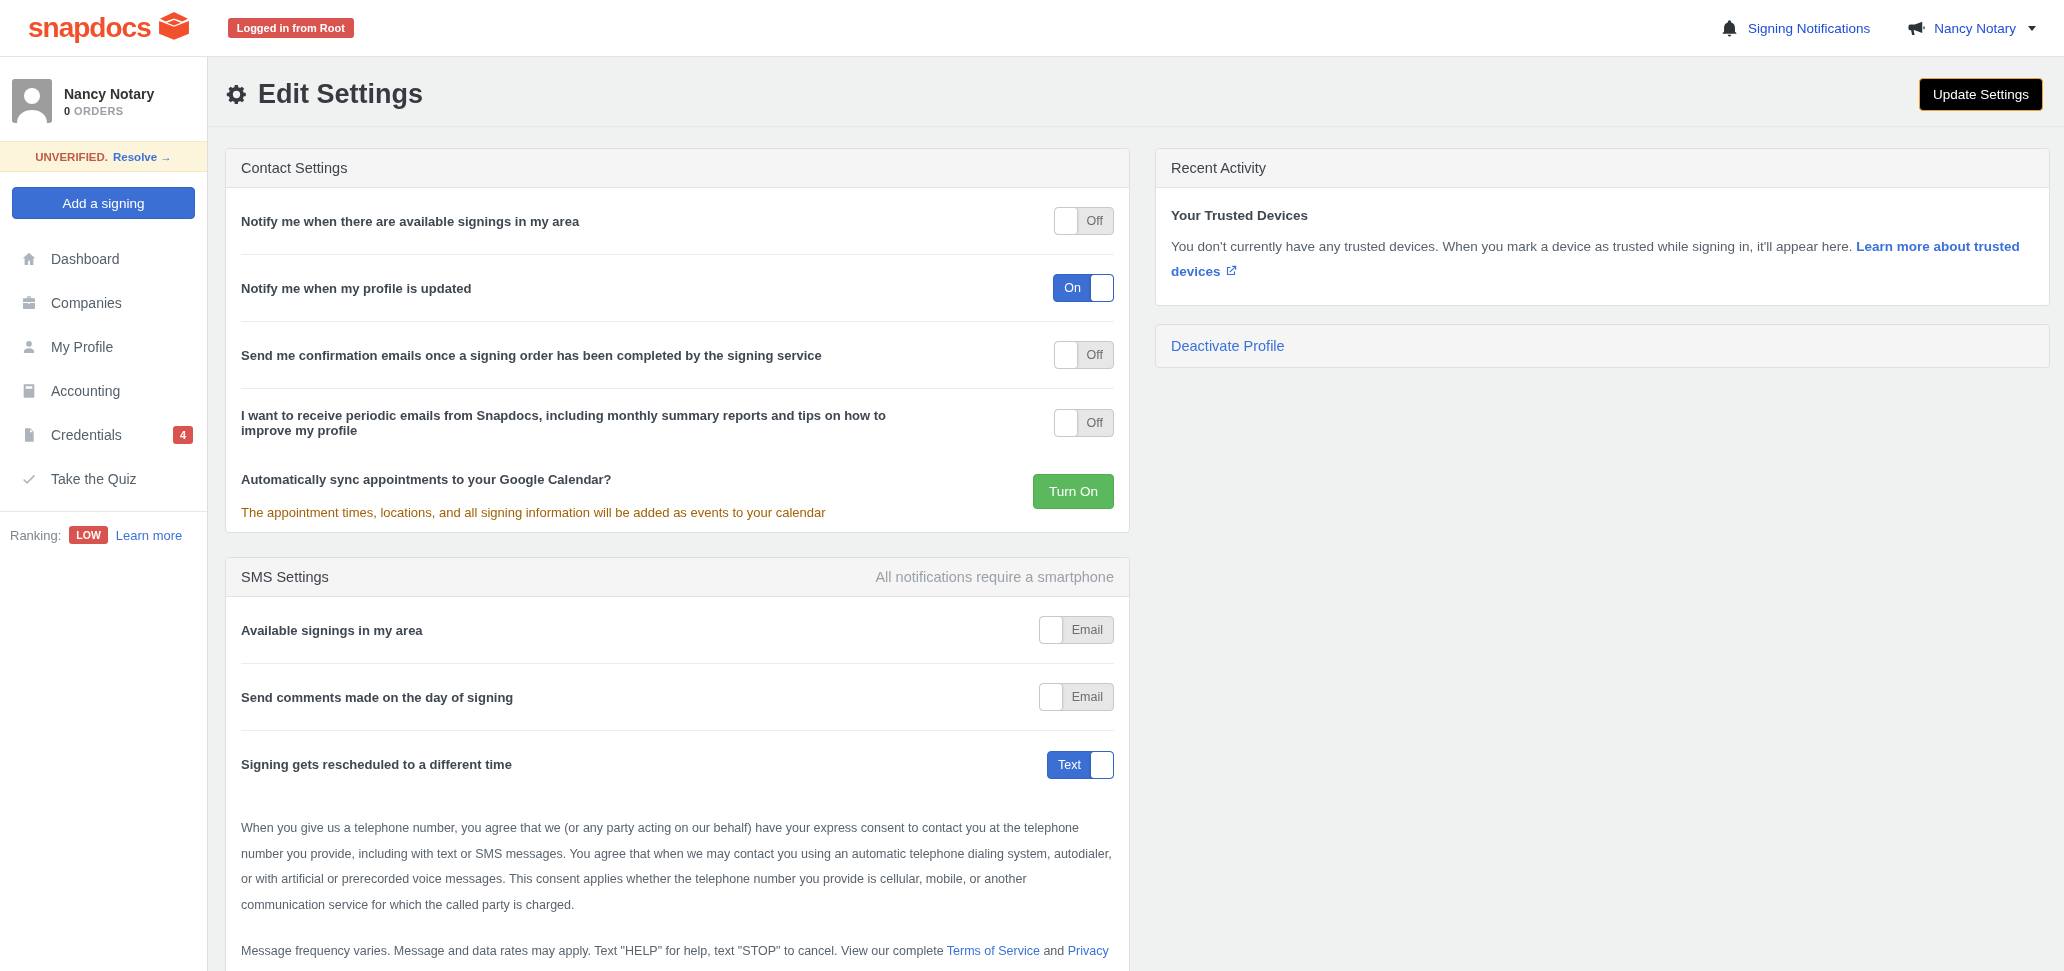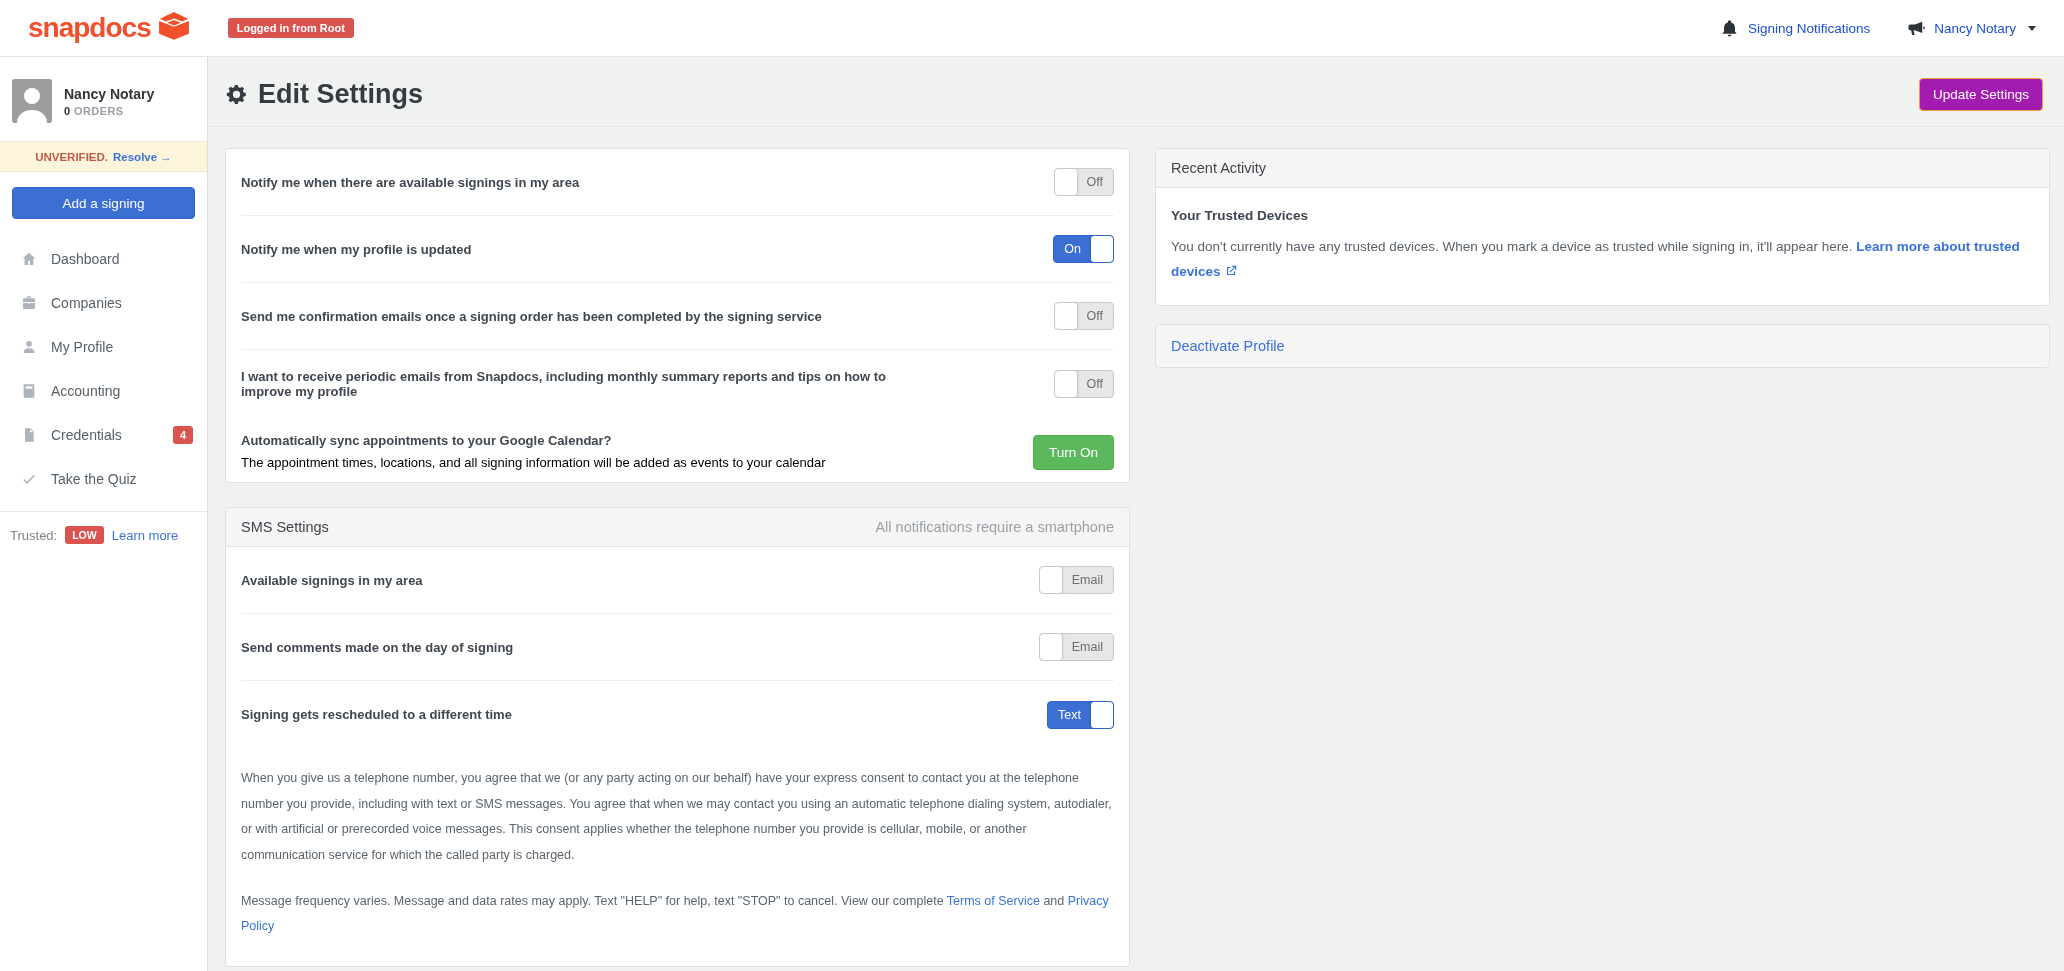--- a/index.html
+++ b/index.html
@@ -71,42 +71,42 @@
 
   
   .main { position:absolute; top:57px; left:208px; right:0; bottom:0; background:#f0f1f1; }
   .page-header {
     display:flex; align-items:center; justify-content:space-between;
     padding:21px 17px 15px 17px; border-bottom:1px solid #e7e7e7;
   }
   .page-title { display:flex; align-items:center; gap:10px; font-size:27px; font-weight:600; color:#353b41; }
   .page-title svg { width:23px; height:23px; fill:#353b41; }
   .update-btn {
-    background:#a21caf; border:1px solid #eea236; border-radius:4px; color:#fff;
+    background:#000000; border:1px solid #eea236; border-radius:4px; color:#fff;
     font-size:13.5px; font-family:inherit; padding:8px 13px; cursor:pointer; margin-right:4px;
   }
   .content { display:flex; gap:25px; padding:21px 14px 0 17px; align-items:flex-start; }
   .col-left { width:905px; flex:none; }
   .col-right { flex:1; }
 
   .panel { background:#fff; border:1px solid #dfdfdf; border-radius:4px; margin-bottom:24px; }
   .panel-header {
     background:#f5f5f5; border-bottom:1px solid #e3e3e3; border-radius:4px 4px 0 0;
     padding:11px 15px; font-size:14.5px; color:#3d444b;
     display:flex; align-items:center; justify-content:space-between;
   }
   .panel-note { font-size:14.5px; color:#9aa1a8; }
 
   .setting-row {
     margin:0 15px; min-height:67px; display:flex; align-items:center;
     justify-content:space-between; gap:20px; border-bottom:1px solid #ededed;
   }
   .setting-row:last-child, .setting-row.no-line { border-bottom:none; }
   .setting-label { font-size:13px; font-weight:600; color:#3f4750; max-width:78%; }
-  .setting-sub { font-size:13px; font-weight:normal; color:#000000; margin-top:7px; }
+  .setting-sub { font-size:13px; font-weight:normal; color:#a16207; margin-top:18px; }
   .calendar-row { margin:0 15px; padding:16px 0 12px 0; display:flex; align-items:flex-start; justify-content:space-between; gap:20px; }
   .turn-on-btn {
     background:#5cb85c; border:1px solid #4cae4c; border-radius:4px; color:#fff;
     font-size:13.5px; font-family:inherit; padding:9px 15px; cursor:pointer; flex:none; margin-top:2px;
   }
 
   .toggle {
     display:inline-flex; align-items:center; height:28px; border-radius:4px;
     font-size:12.5px; cursor:pointer; flex:none; overflow:hidden;
   }
@@ -216,21 +216,21 @@
         </div>
         <div class="nav-item">
           <span class="nav-icon"><svg viewBox="0 0 24 24">
               <path d="M9 16.2L4.8 12l-1.6 1.6L9 19.4 21 7.4 19.4 5.8z"></path>
             </svg></span>
           <span class="nav-label">Take the Quiz</span>
         </div>
       </nav>
     <div class="sidebar-divider"></div>
     <div class="ranking-row">
-      <span class="ranking-label">Trusted:</span>
+      <span class="ranking-label">Ranking:</span>
       <span class="ranking-badge">LOW</span>
       <a class="learn-more-link">Learn more</a>
     </div>
   </aside>
 
   <main class="main">
     <div class="page-header">
       <h1 class="page-title">
         <svg viewBox="0 0 24 24">
             <path fill-rule="evenodd" d="M21.7 13.6v-3.2l-2.3-.4a7.6 7.6 0 0 0-.8-1.9l1.4-2-2.3-2.3-2 1.4a7.6 7.6 0 0 0-1.9-.8l-.4-2.3h-3.2l-.4 2.3a7.6 7.6 0 0 0-1.9.8l-2-1.4-2.3 2.3 1.4 2a7.6 7.6 0 0 0-.8 1.9l-2.3.4v3.2l2.3.4a7.6 7.6 0 0 0 .8 1.9l-1.4 2 2.3 2.3 2-1.4a7.6 7.6 0 0 0 1.9.8l.4 2.3h3.2l.4-2.3a7.6 7.6 0 0 0 1.9-.8l2 1.4 2.3-2.3-1.4-2a7.6 7.6 0 0 0 .8-1.9zM12 15.8a3.8 3.8 0 1 1 0-7.6 3.8 3.8 0 0 1 0 7.6z"></path>
@@ -238,20 +238,23 @@
         <span>Edit Settings</span>
       </h1>
       <button class="update-btn">Update Settings</button>
     </div>
 
     <div class="content">
 
       <div class="col-left">
 
         <section class="panel">
+          <div class="panel-header">
+            <span>Contact Settings</span>
+          </div>
           <div>
               <div class="setting-row">
                 <div class="setting-label">Notify me when there are available signings in my area</div>
                 <span class="toggle off">
                   <span class="knob"></span>
                   <span class="t-label">Off</span>
                 </span>
               </div>
               <div class="setting-row">
                 <div class="setting-label">Notify me when my profile is updated</div>

